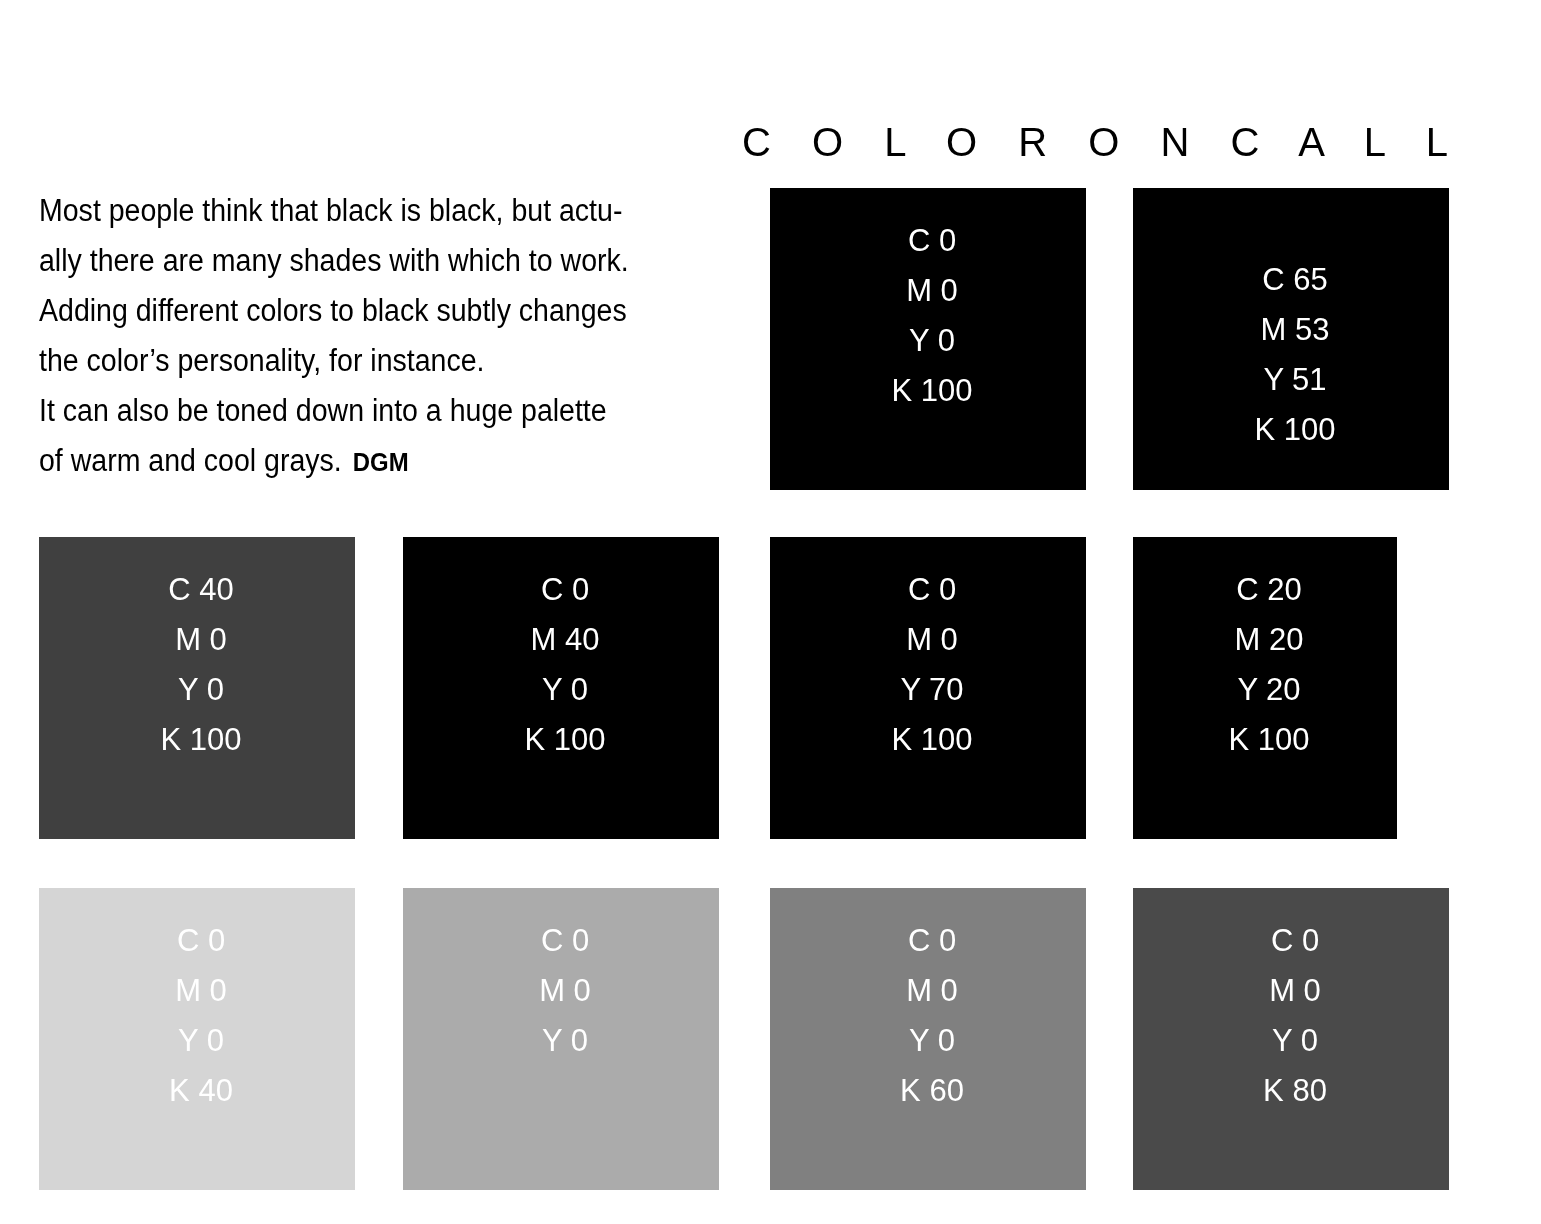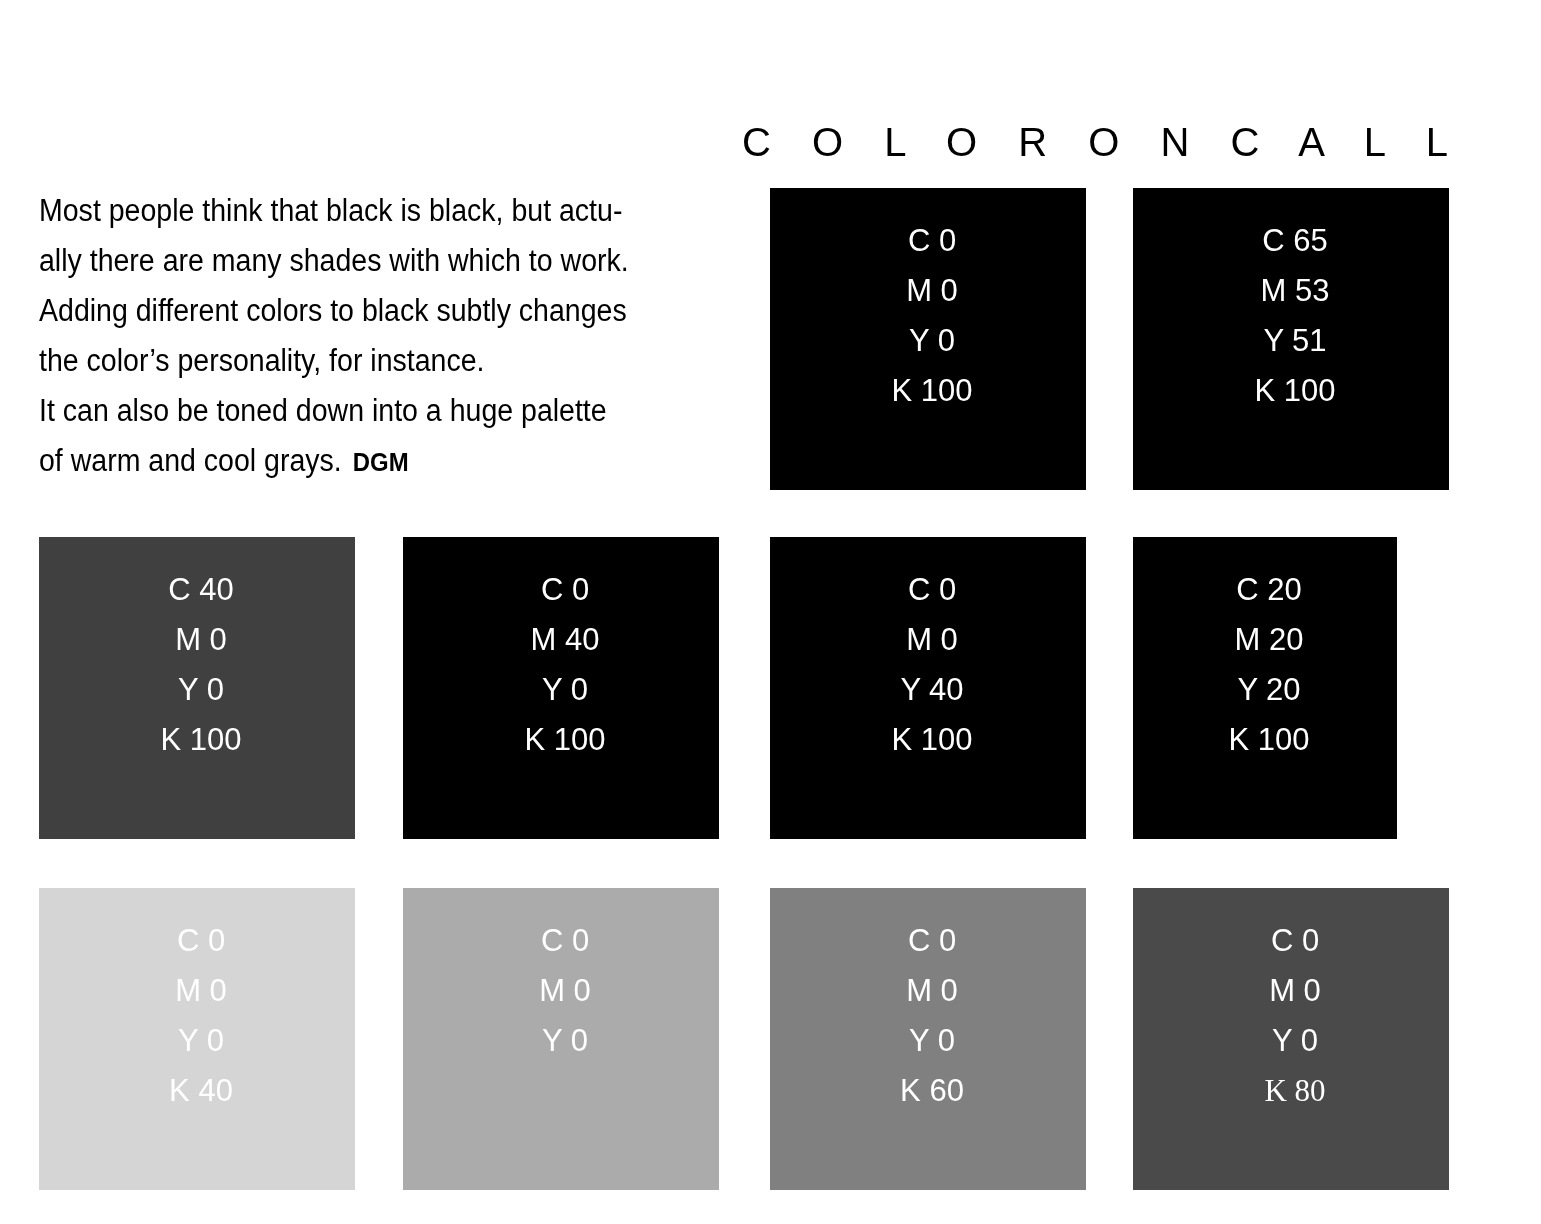--- a/index.html
+++ b/index.html
@@ -101,21 +101,21 @@
     <div class="swatch" style="left: 770px; top: 188px; width: 316px; height: 302px; background: rgb(0, 0, 0);">
       <div class="cmyk-stack">
         <p class="cmyk" style="color: rgb(255, 255, 255);">C 0</p>
         <p class="cmyk" style="color: rgb(255, 255, 255);">M 0</p>
         <p class="cmyk" style="color: rgb(255, 255, 255);">Y 0</p>
         <p class="cmyk" style="color: rgb(255, 255, 255);">K 100</p>
       </div>
     </div>
     <div class="swatch" style="left: 1133px; top: 188px; width: 316px; height: 302px; background: rgb(0, 0, 0);">
       <div class="cmyk-stack">
-        <p class="cmyk" style="color: rgb(255, 255, 255);">C 65</p>
+        <p class="cmyk" style="color: rgb(255, 255, 255); margin-top: 39px;">C 65</p>
         <p class="cmyk" style="color: rgb(255, 255, 255);">M 53</p>
         <p class="cmyk" style="color: rgb(255, 255, 255);">Y 51</p>
         <p class="cmyk" style="color: rgb(255, 255, 255);">K 100</p>
       </div>
     </div>
     <div class="swatch" style="left: 39px; top: 537px; width: 316px; height: 302px; background: #404040;">
       <div class="cmyk-stack">
         <p class="cmyk" style="color: rgb(255, 255, 255);">C 40</p>
         <p class="cmyk" style="color: rgb(255, 255, 255);">M 0</p>
         <p class="cmyk" style="color: rgb(255, 255, 255);">Y 0</p>
@@ -127,21 +127,21 @@
         <p class="cmyk" style="color: rgb(255, 255, 255);">C 0</p>
         <p class="cmyk" style="color: rgb(255, 255, 255);">M 40</p>
         <p class="cmyk" style="color: rgb(255, 255, 255);">Y 0</p>
         <p class="cmyk" style="color: rgb(255, 255, 255);">K 100</p>
       </div>
     </div>
     <div class="swatch" style="left: 770px; top: 537px; width: 316px; height: 302px; background: rgb(0, 0, 0);">
       <div class="cmyk-stack">
         <p class="cmyk" style="color: rgb(255, 255, 255);">C 0</p>
         <p class="cmyk" style="color: rgb(255, 255, 255);">M 0</p>
-        <p class="cmyk" style="color: rgb(255, 255, 255);">Y 40</p>
+        <p class="cmyk" style="color: rgb(255, 255, 255);">Y 70</p>
         <p class="cmyk" style="color: rgb(255, 255, 255);">K 100</p>
       </div>
     </div>
     <div class="swatch" style="left: 1133px; top: 537px; width: 264px; height: 302px; background: rgb(0, 0, 0);">
       <div class="cmyk-stack">
         <p class="cmyk" style="color: rgb(255, 255, 255);">C 20</p>
         <p class="cmyk" style="color: rgb(255, 255, 255);">M 20</p>
         <p class="cmyk" style="color: rgb(255, 255, 255);">Y 20</p>
         <p class="cmyk" style="color: rgb(255, 255, 255);">K 100</p>
       </div>
@@ -167,16 +167,16 @@
         <p class="cmyk" style="color: rgb(255, 255, 255);">M 0</p>
         <p class="cmyk" style="color: rgb(255, 255, 255);">Y 0</p>
         <p class="cmyk" style="color: rgb(255, 255, 255);">K 60</p>
       </div>
     </div>
     <div class="swatch" style="left: 1133px; top: 888px; width: 316px; height: 302px; background: rgb(74, 74, 74);">
       <div class="cmyk-stack">
         <p class="cmyk" style="color: rgb(255, 255, 255);">C 0</p>
         <p class="cmyk" style="color: rgb(255, 255, 255);">M 0</p>
         <p class="cmyk" style="color: rgb(255, 255, 255);">Y 0</p>
-        <p class="cmyk" style="color: rgb(255, 255, 255); font-family: Liberation Serif, serif;">K 80</p>
+        <p class="cmyk" style="color: rgb(255, 255, 255);">K 80</p>
       </div>
     </div>
   </div>
 
 </body></html>

